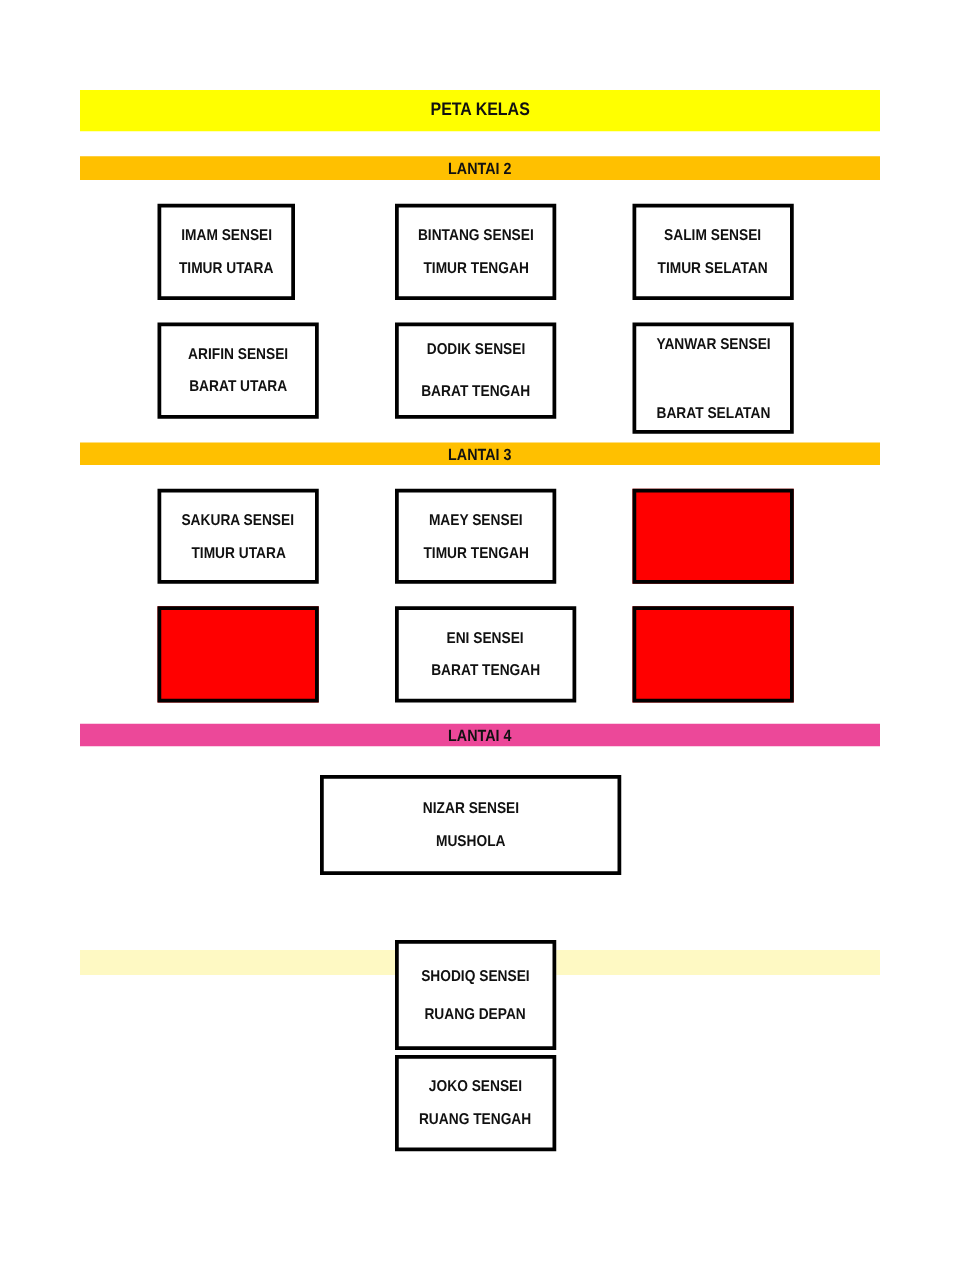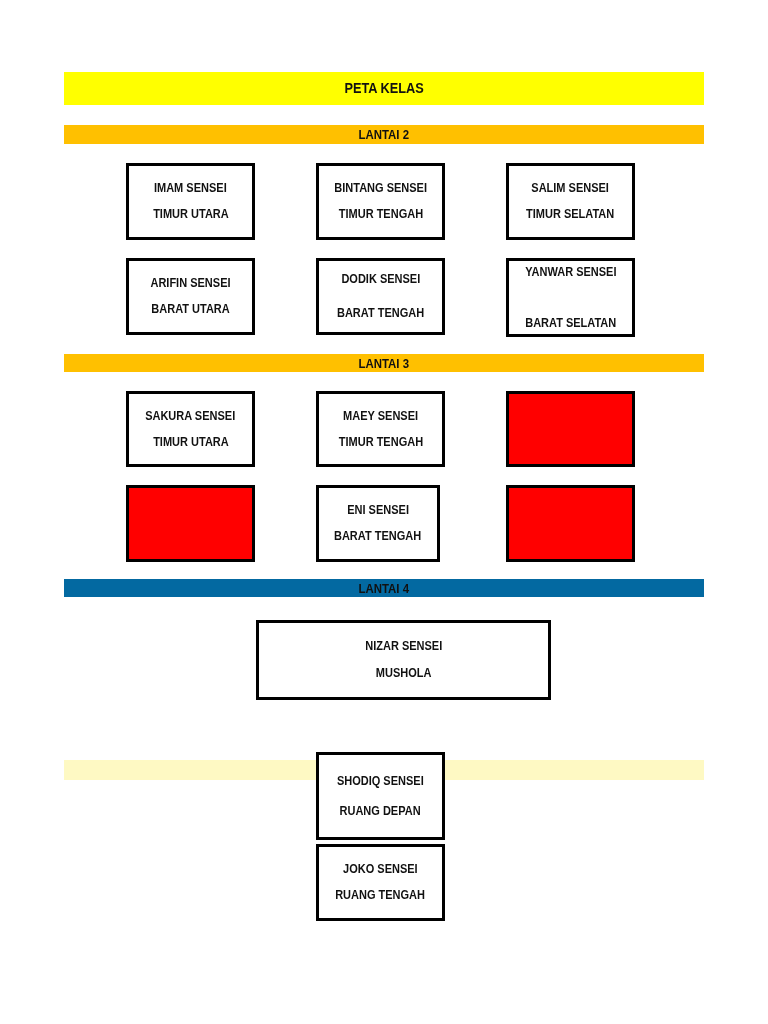--- a/index.html
+++ b/index.html
@@ -57,72 +57,72 @@
 <div class="page">
 
   <div class="bar" style="top: 72px; height: 33px; background: rgb(255, 255, 0);">
     <span class="bar-label title-label">PETA KELAS</span>
   </div>
 
   <div class="bar" style="top: 125px; height: 19px; background: rgb(255, 192, 0);">
     <span class="bar-label">LANTAI 2</span>
   </div>
 
-  <div class="box" style="left:126px;top:163px;width:129px;height:77px;">
+  <div class="box" style="left:126px;top:163px;width:110px;height:77px;">
     <span class="room-line">IMAM SENSEI</span>
     <span class="room-line">TIMUR UTARA</span>
   </div>
   <div class="box" style="left:316px;top:163px;width:129px;height:77px;">
     <span class="room-line">BINTANG SENSEI</span>
     <span class="room-line">TIMUR TENGAH</span>
   </div>
   <div class="box" style="left:506px;top:163px;width:129px;height:77px;">
     <span class="room-line">SALIM SENSEI</span>
     <span class="room-line">TIMUR SELATAN</span>
   </div>
 
   <div class="box" style="left:126px;top:258px;width:129px;height:77px;">
     <span class="room-line">ARIFIN SENSEI</span>
     <span class="room-line">BARAT UTARA</span>
   </div>
   <div class="box" style="left:316px;top:258px;width:129px;height:77px;gap:12px;">
     <span class="room-line">DODIK SENSEI</span>
     <span class="room-line">BARAT TENGAH</span>
   </div>
-  <div class="box" style="left:506px;top:258px;width:129px;height:79px;gap:37px;">
+  <div class="box" style="left:506px;top:258px;width:129px;height:89px;gap:37px;">
     <span class="room-line">YANWAR SENSEI</span>
     <span class="room-line">BARAT SELATAN</span>
   </div>
 
   <div class="bar" style="top: 354px; height: 18px; background: rgb(255, 192, 0);">
     <span class="bar-label">LANTAI 3</span>
   </div>
 
   <div class="box" style="left:126px;top:391px;width:129px;height:76px;">
     <span class="room-line">SAKURA SENSEI</span>
     <span class="room-line">TIMUR UTARA</span>
   </div>
   <div class="box" style="left:316px;top:391px;width:129px;height:76px;">
     <span class="room-line">MAEY SENSEI</span>
     <span class="room-line">TIMUR TENGAH</span>
   </div>
   <div class="box" style="left: 506px; top: 391px; width: 129px; height: 76px; background: rgb(255, 0, 0);"></div>
 
   <div class="box" style="left: 126px; top: 485px; width: 129px; height: 77px; background: rgb(255, 0, 0);"></div>
-  <div class="box" style="left:316px;top:485px;width:124px;height:77px;">
+  <div class="box" style="left:316px;top:485px;width:145px;height:77px;">
     <span class="room-line">ENI SENSEI</span>
     <span class="room-line">BARAT TENGAH</span>
   </div>
   <div class="box" style="left: 506px; top: 485px; width: 129px; height: 77px; background: rgb(255, 0, 0);"></div>
 
-  <div class="bar" style="top: 579px; height: 18px; background: #0369a1;">
+  <div class="bar" style="top: 579px; height: 18px; background: #ec4899;">
     <span class="bar-label">LANTAI 4</span>
   </div>
 
-  <div class="box" style="left:256px;top:620px;width:295px;height:80px;">
+  <div class="box" style="left:256px;top:620px;width:241px;height:80px;">
     <span class="room-line">NIZAR SENSEI</span>
     <span class="room-line">MUSHOLA</span>
   </div>
 
   <div class="bar" style="top: 714px; height: 20px; background: #fef9c3; margin-top: 46px;">
     <span class="bar-label">GEDUNG PUTAT</span>
   </div>
 
   <div class="box" style="left:316px;top:752px;width:129px;height:88px;">
     <span class="room-line">SHODIQ SENSEI</span>

